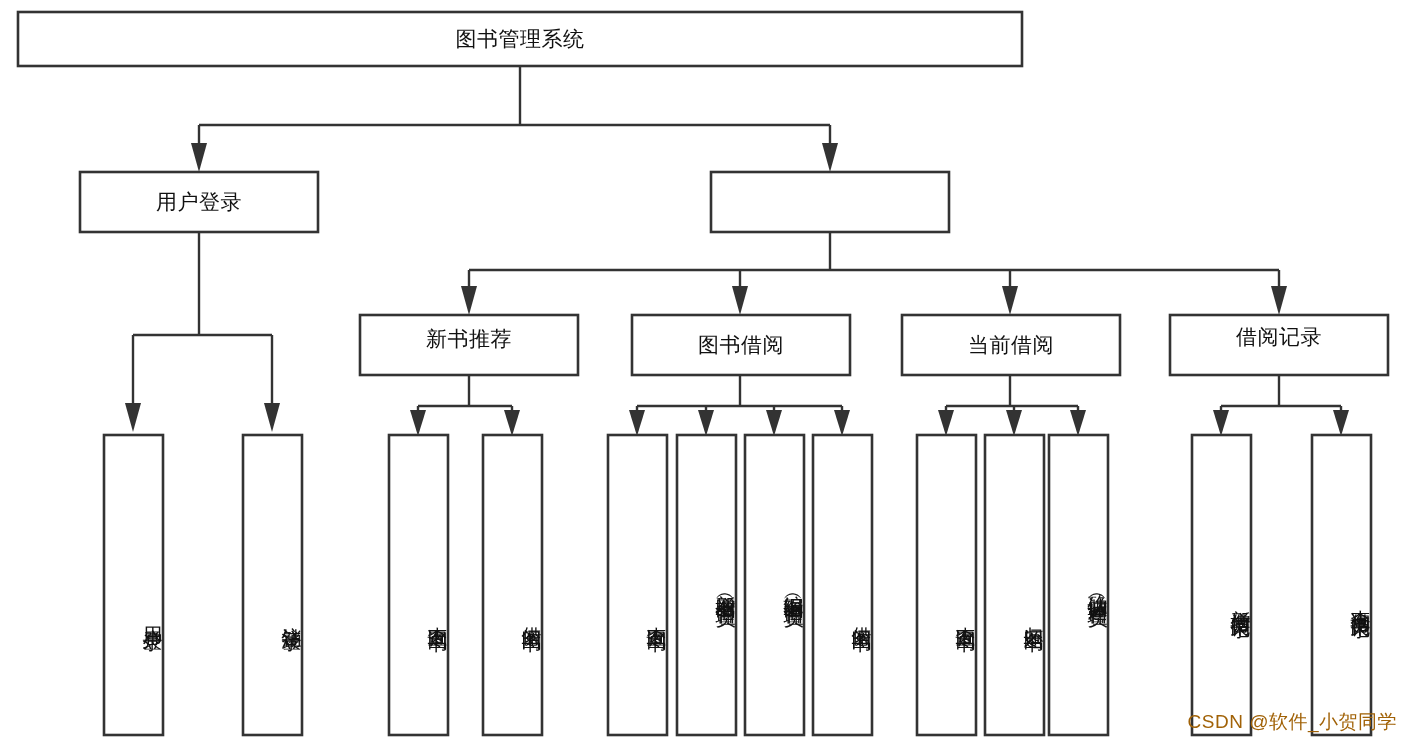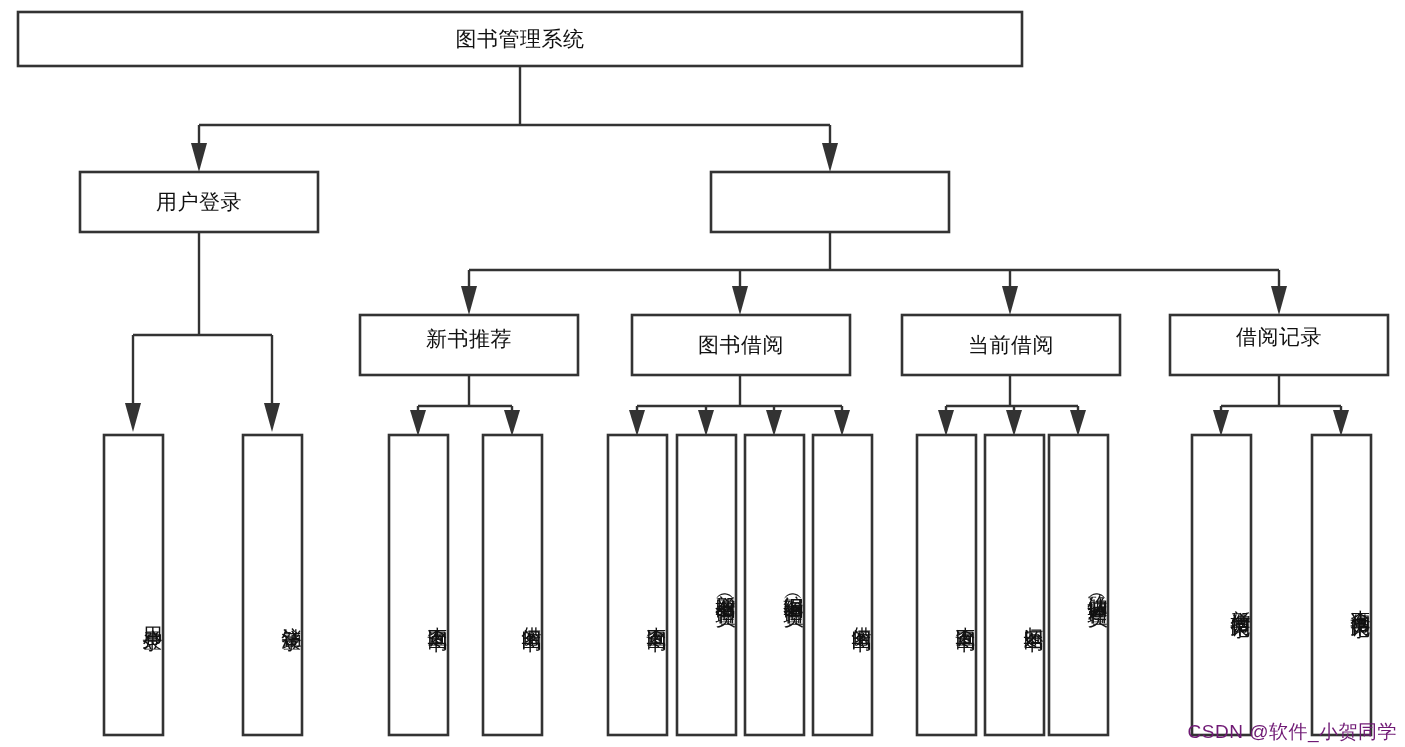--- a/index.html
+++ b/index.html
@@ -67,23 +67,23 @@
     writing-mode: vertical-rl;
     text-orientation: upright;
     letter-spacing: 2px;
     line-height: 1;
     white-space: nowrap;
     pointer-events: none;
   }
   .watermark {
     position: absolute;
     right: 8px;
-    bottom: 2px;
+    bottom: 12px;
     font-size: 19px;
-    color: #701a75;
+    color: #a16207;
     letter-spacing: 0.5px;
     white-space: nowrap;
     pointer-events: none;
   }
 </style>
 </head>
 <body>
 
 <div id="diagram-root">
 

